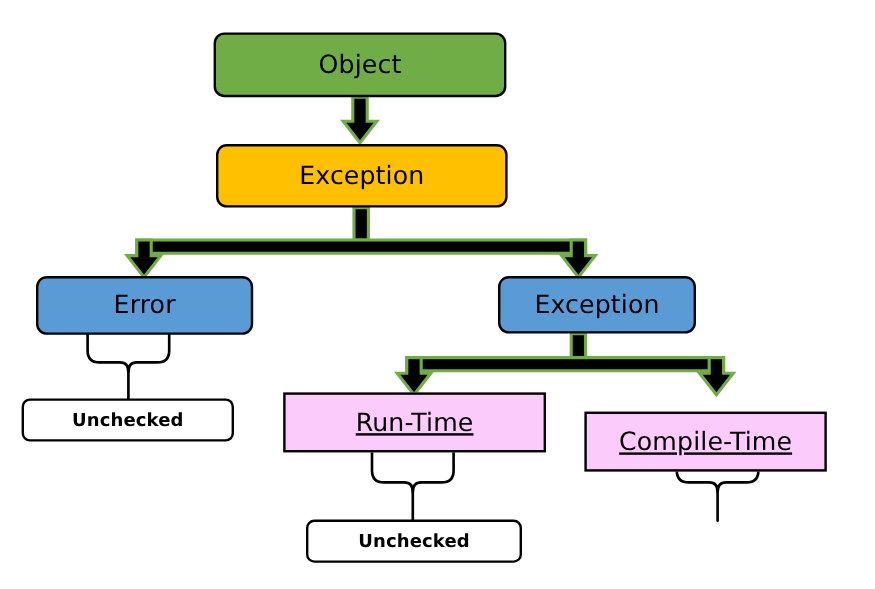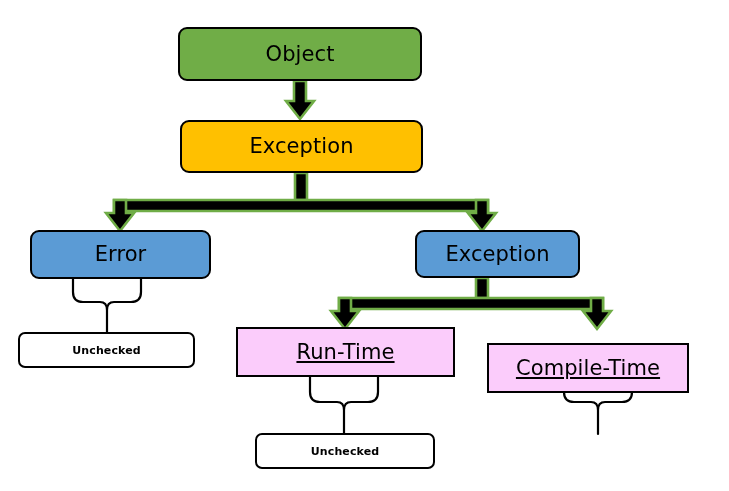--- a/index.html
+++ b/index.html
@@ -45,21 +45,21 @@
     font-weight: 400;
     color: #000000;
     letter-spacing: 0.1px;
   }
   .node.leaf {
     border-radius: 7px;
     border: 2px solid #000000;
     background: #ffffff;
   }
   .node.leaf .node-label {
-    font-size: 11px;
+    font-size: 15px;
     font-weight: 700;
     color: #000000;
     letter-spacing: 0.1px;
   }
   .node.pink {
     border-radius: 0;
     text-decoration: underline;
   }
 </style>
 </head>

